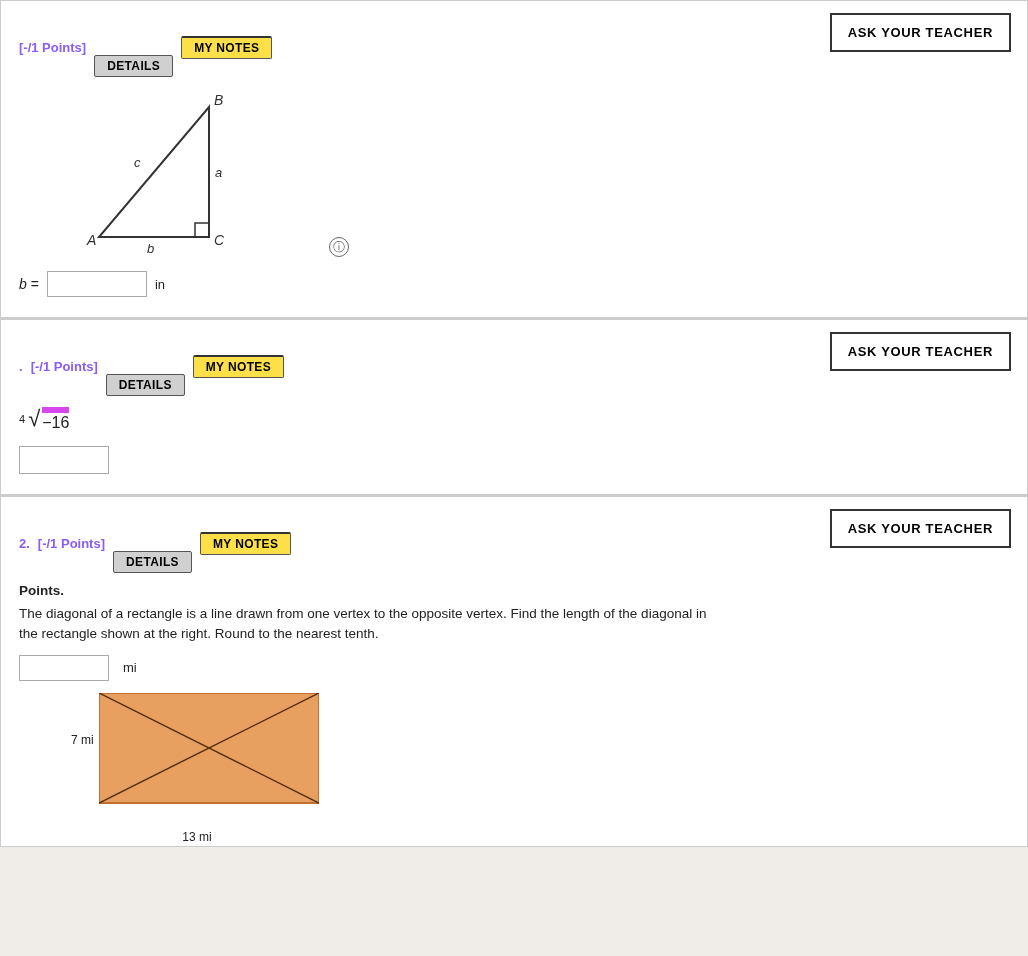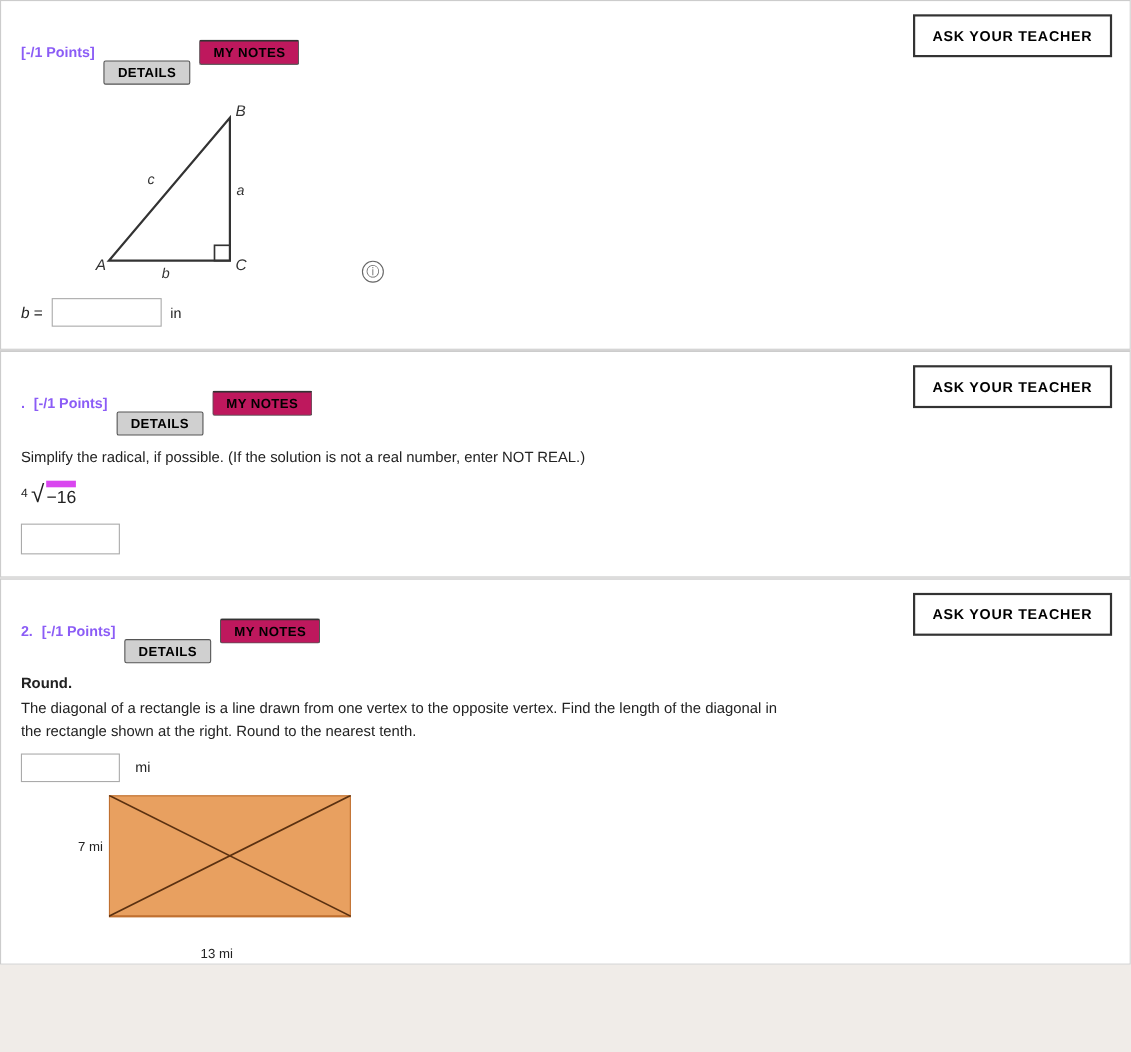--- a/index.html
+++ b/index.html
@@ -41,21 +41,21 @@
       border-radius: 2px;
       letter-spacing: 0.03em;
     }
 
     .btn-details {
       background: #d0d0d0;
       margin-top: 38px;
     }
 
     .btn-my-notes {
-      background: #be185d;
+      background: #fde047;
       border-top: 2px solid #333;
     }
 
     .ask-teacher-btn {
       position: absolute;
       top: 12px;
       right: 16px;
       background: #fff;
       border: 2px solid #333;
       padding: 10px 16px;
@@ -251,21 +251,20 @@
 
 <div class="question-block">
   <div class="question-header">
     <span class="points-label">. </span>
     <span class="points-label">[-/1 Points]</span>
     <button class="btn-details">DETAILS</button>
     <button class="btn-my-notes">MY NOTES</button>
   </div>
   <button class="ask-teacher-btn">ASK YOUR TEACHER</button>
 
-  <p class="question-text">Simplify the radical, if possible. (If the solution is not a real number, enter NOT REAL.)</p>
 
   <div class="radical-expr">
     <span class="index-4">4</span>
     <span style="font-size:22px;">√</span>
     <span style="border-top:6px solid #d946ef; padding-top:1px; font-size:16px;">−16</span>
   </div>
 
   <input class="radical-input-alone" type="text" style="">
 </div>
 
@@ -273,21 +272,21 @@
 
 <div class="question-block">
   <div class="question-header">
     <span class="points-label">2. </span>
     <span class="points-label">[-/1 Points]</span>
     <button class="btn-details">DETAILS</button>
     <button class="btn-my-notes">MY NOTES</button>
   </div>
   <button class="ask-teacher-btn">ASK YOUR TEACHER</button>
 
-  <p class="solve-label">Round.</p>
+  <p class="solve-label">Points.</p>
   <p class="diagonal-text">The diagonal of a rectangle is a line drawn from one vertex to the opposite vertex. Find the length of the diagonal in the rectangle shown at the right. Round to the nearest tenth.</p>
 
   <div class="rect-answer-row">
     <input class="rect-input" type="text" style="">
     <span class="rect-unit">mi</span>
   </div>
 
   <div class="rectangle-diagram">
     <span class="dim-label-7">7 mi</span>
     <svg width="220" height="130" viewBox="0 0 220 130">

